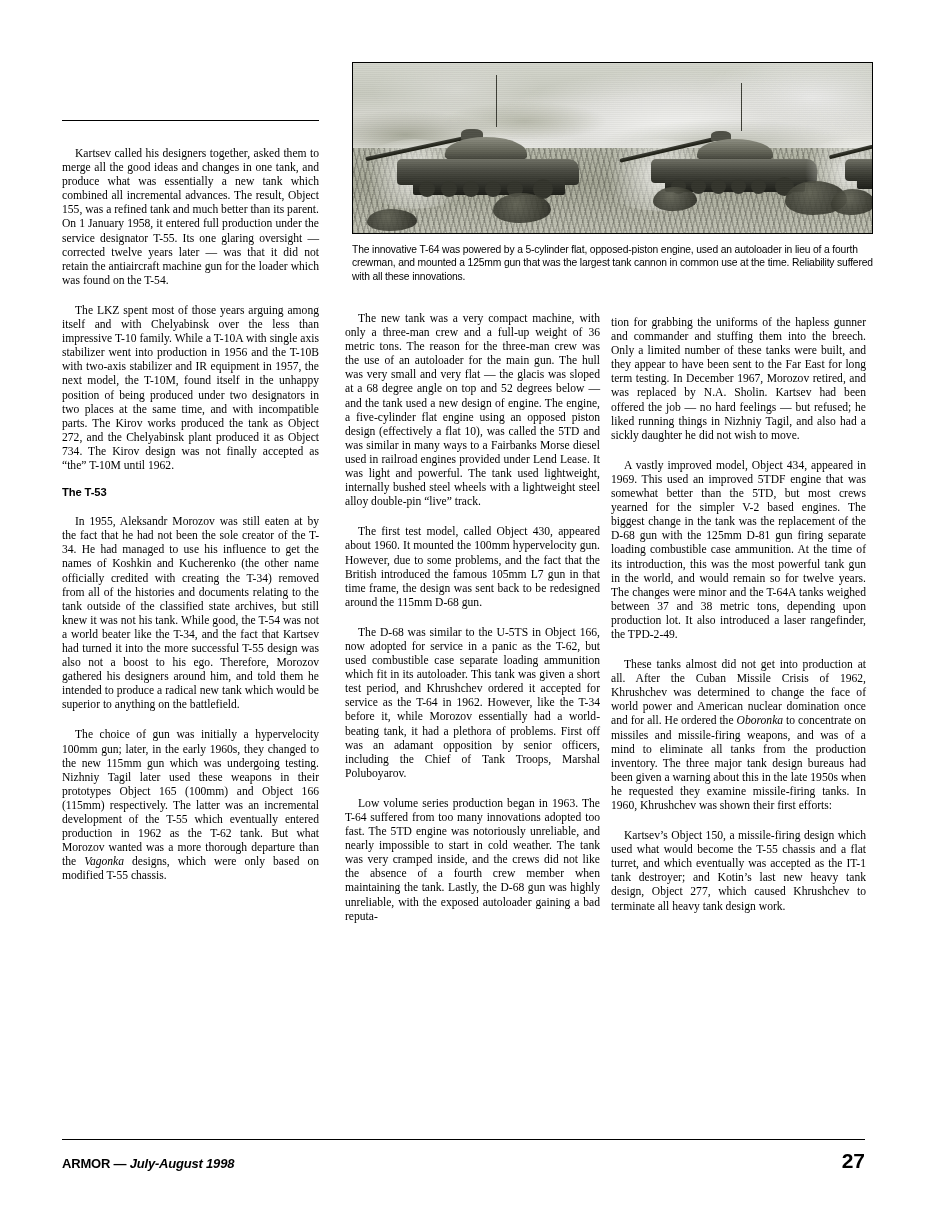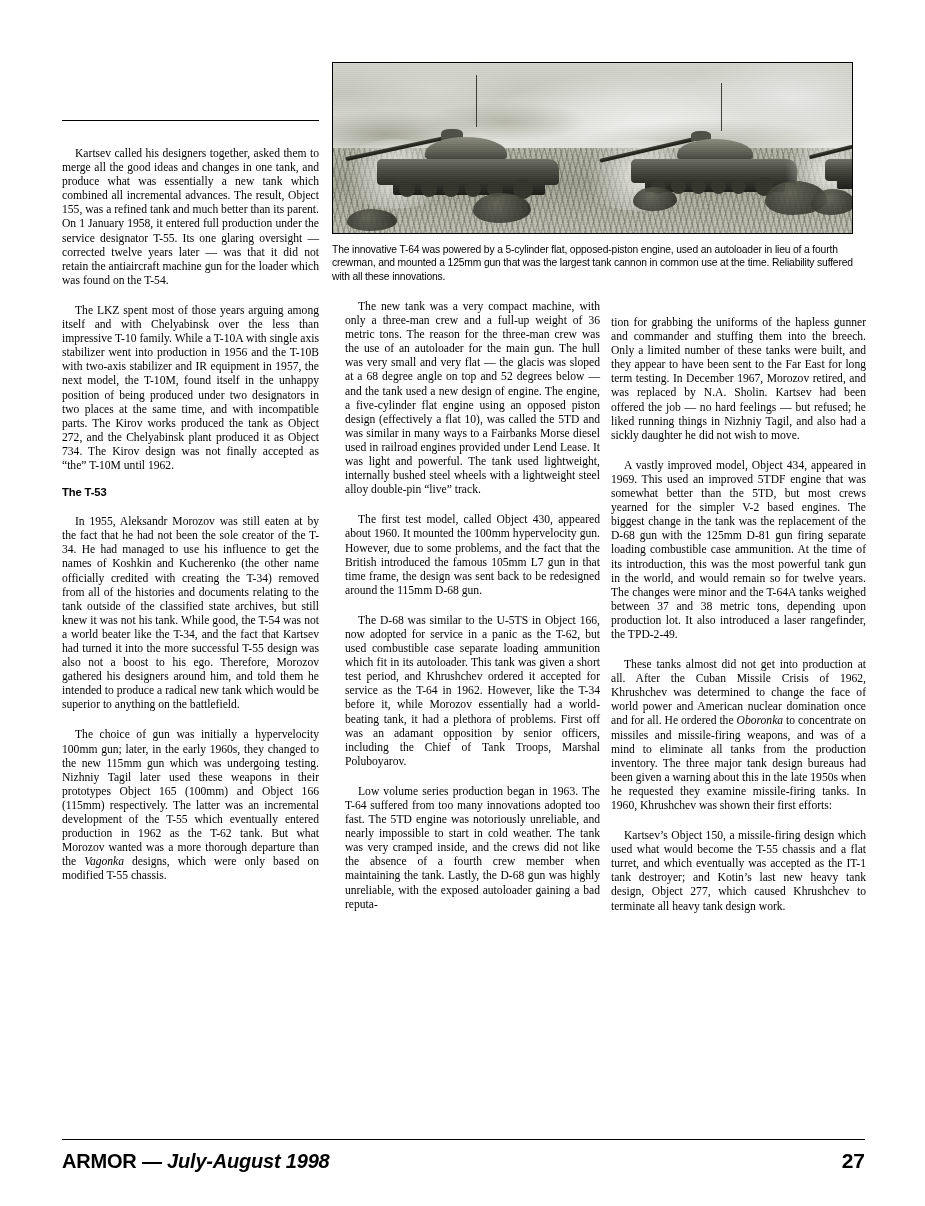--- a/index.html
+++ b/index.html
@@ -19,21 +19,21 @@
   .page {
     position: absolute;
     left: 0; top: 0;
     width: 925px;
     height: 1206px;
   }
 
   
   .photo-block {
     position: absolute;
-    left: 332px;
+    left: 352px;
     top: 62px;
     width: 521px;
   }
   .photo-frame {
     width: 519px;
     height: 170px;
     border: 1px solid #000;
     overflow: hidden;
     position: relative;
     background: #e9e9e7;
@@ -170,36 +170,36 @@
     font-size: 11.2px;
     font-weight: bold;
     margin: 12px 0 7px 0;
     text-indent: 0;
     text-align: left;
     letter-spacing: -0.1px;
   }
   .col i { font-style: italic; }
 
   #col1 { left: 62px; top: 131px;  width: 257px; }
-  #col2 { left: 345px; top: 284px; width: 255px; }
+  #col2 { left: 345px; top: 296px; width: 255px; }
   #col3 { left: 611px; top: 300px; width: 255px; }
 
   
   .footer {
     position: absolute;
     left: 62px;
     top: 1149px;
     width: 803px;
     display: flex;
     align-items: baseline;
     justify-content: space-between;
     font-family: "Liberation Sans", "DejaVu Sans", sans-serif;
   }
   .footer-left {
-    font-size: 20px;
+    font-size: 13px;
     font-weight: bold;
     letter-spacing: -0.2px;
   }
   .footer-left .issue {
     font-style: italic;
   }
   .footer-page {
     font-size: 21px;
     font-weight: bold;
   }

